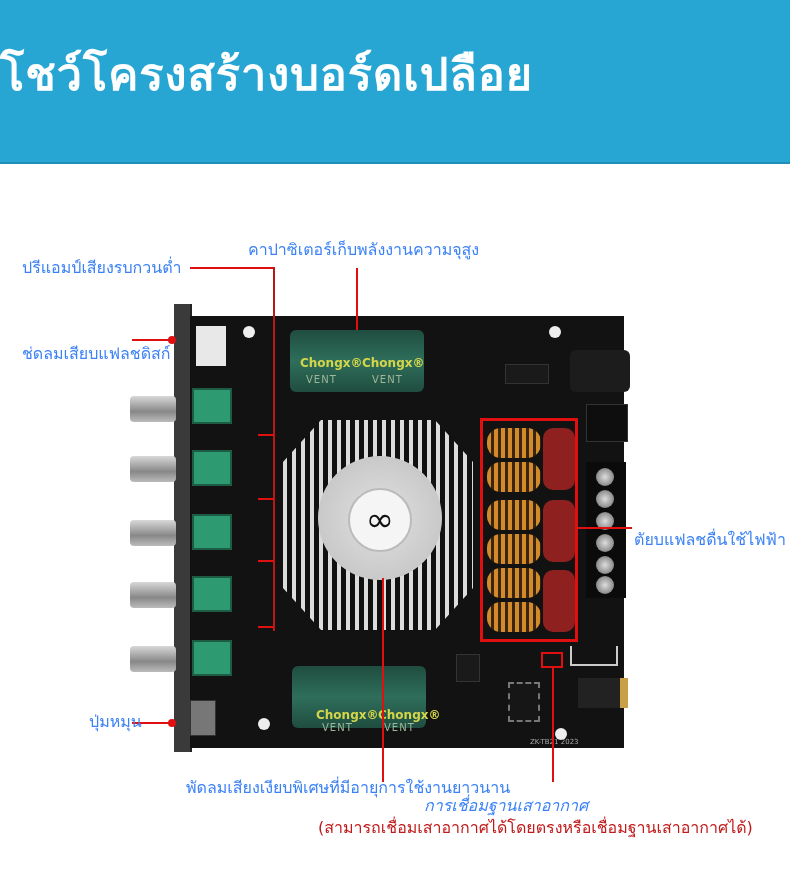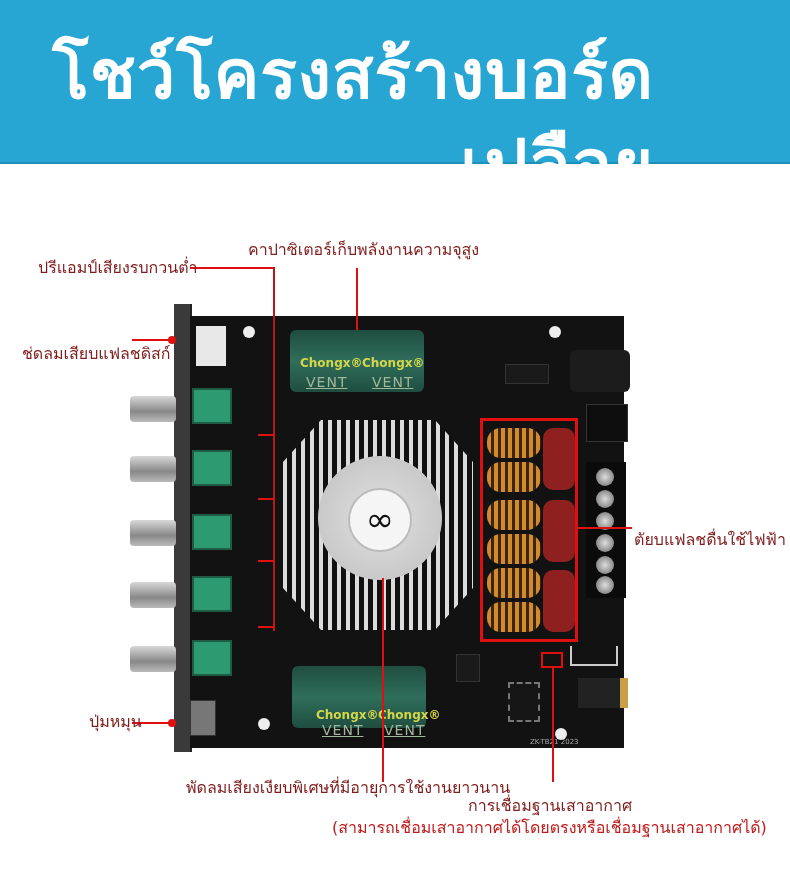--- a/index.html
+++ b/index.html
@@ -1,35 +1,35 @@
 <!DOCTYPE html>
 <html><head>
 <meta charset="utf-8">
 <style>
   * { box-sizing: border-box; margin: 0; padding: 0; }
   html, body { width: 790px; height: 877px; background: #ffffff; overflow: hidden; }
   body { position: relative; font-family: "DejaVu Sans", "Liberation Sans", sans-serif; }
 
   .banner { position: absolute; left: 0; top: 0; width: 790px; height: 164px; background: #27a5d3; border-bottom: 2px solid #1f8fb8; }
-  .banner-title { position: absolute; left: 0; top: 30px; width: 654px; text-align: right; color: #ffffff; font-size: 68px; font-weight: bold; letter-spacing: 1px; line-height: 90px; }
+  .banner-title { position: absolute; left: 0; top: 30px; width: 654px; text-align: left; color: #ffffff; font-size: 45px; font-weight: bold; letter-spacing: 1px; line-height: 90px; }
 
-  .label { position: absolute; font-size: 16px; color: #7f1d1d; white-space: nowrap; line-height: 20px; }
+  .label { position: absolute; font-size: 16px; color: #3b82f6; white-space: nowrap; line-height: 20px; }
   .label.red { color: #c01a1a; }
 
   .line { position: absolute; background: #e01010; }
   .dot { position: absolute; width: 8px; height: 8px; border-radius: 50%; background: #e01010; }
 
   
   .board { position: absolute; left: 190px; top: 316px; width: 434px; height: 432px; background: #121212; }
   .panel { position: absolute; left: 174px; top: 304px; width: 18px; height: 448px; background: #3a3a3a; border-right: 2px solid #222; }
   .knob { position: absolute; left: 130px; width: 46px; height: 26px; border-radius: 4px; background: linear-gradient(#d8d8d8, #888 60%, #bbb); }
   .pot { position: absolute; left: 192px; width: 40px; height: 36px; background: #2e9a72; border: 2px solid #1d5c45; }
   .cap-big { position: absolute; width: 134px; height: 62px; background: linear-gradient(#1f4d3f, #2f6e5b 50%, #1f4d3f); border-radius: 6px; padding-left: 48px; }
   .cap-text { position: absolute; font-size: 12px; font-weight: bold; color: #d4d64a; }
-  .cap-vent { position: absolute; font-size: 14px; color: #9fb79a; letter-spacing: 1px; text-decoration: underline; }
+  .cap-vent { position: absolute; font-size: 10px; color: #9fb79a; letter-spacing: 1px; }
   .heatsink { position: absolute; left: 283px; top: 420px; width: 190px; height: 210px;
      background: repeating-linear-gradient(90deg, #dcdcdc 0 4px, #111 4px 9px);
      clip-path: polygon(20% 0, 80% 0, 100% 20%, 100% 80%, 80% 100%, 20% 100%, 0 80%, 0 20%); }
   .fan { position: absolute; left: 318px; top: 456px; width: 124px; height: 124px; border-radius: 50%; background: radial-gradient(circle, #f1f1f1 0 30%, #d6d6d6 31%, #c9c9c9 70%, #b8b8b8 100%); }
   .fan-hub { position: absolute; left: 348px; top: 488px; width: 64px; height: 64px; border-radius: 50%; background: #f5f5f5; border: 2px solid #bbb; text-align: center; }
   .fan-logo { font-size: 34px; line-height: 58px; color: #111; }
   .coil { position: absolute; left: 487px; width: 54px; height: 30px; border-radius: 14px;
      background: repeating-linear-gradient(90deg, #d38a2a 0 4px, #3a2412 4px 7px); }
   .xcap { position: absolute; left: 543px; width: 32px; height: 62px; border-radius: 10px; background: #8e2020; }
   .terminal { position: absolute; left: 586px; width: 40px; height: 22px; background: #0b0b0b; }
@@ -136,20 +136,20 @@
 
 <div class="line" style="left:578px;top:527px;width:54px;height:2px;"></div>
 
 <div class="line" style="left:132px;top:722px;width:42px;height:2px;"></div>
 <div class="dot" style="left:168px;top:719px;"></div>
 
 <div class="line" style="left:382px;top:578px;width:2px;height:204px;"></div>
 
 <div class="line" style="left:552px;top:668px;width:2px;height:114px;"></div>
 
-<div class="label" style="left:22px;top:258px;margin-left:16px;">ปรีแอมป์เสียงรบกวนต่ำ</div>
+<div class="label" style="left:22px;top:258px;">ปรีแอมป์เสียงรบกวนต่ำ</div>
 <div class="label" style="left:248px;top:240px;">คาปาซิเตอร์เก็บพลังงานความจุสูง</div>
 <div class="label" style="left:22px;top:344px;">ช่ดลมเสียบแฟลชดิสก์</div>
 <div class="label" style="left:634px;top:530px;">ตัยบแฟลชดื่นใช้ไฟฟ้า</div>
 <div class="label" style="left:64px;top:712px;margin-left:25px;">ปุ่มหมุน</div>
 <div class="label" style="left:186px;top:778px;">พัดลมเสียงเงียบพิเศษที่มีอายุการใช้งานยาวนาน</div>
-<div class="label" style="left:468px;top:796px;">การเชื่อมฐานเสาอากาศ</div>
-<div class="label red" style="left:332px;top:818px;">(สามารถเชื่อมเสาอากาศได้โดยตรงหรือเชื่อมฐานเสาอากาศได้)</div>
+<div class="label" style="left:424px;top:796px;font-style:italic;">การเชื่อมฐานเสาอากาศ</div>
+<div class="label red" style="left:318px;top:818px;">(สามารถเชื่อมเสาอากาศได้โดยตรงหรือเชื่อมฐานเสาอากาศได้)</div>
 
 </body></html>

